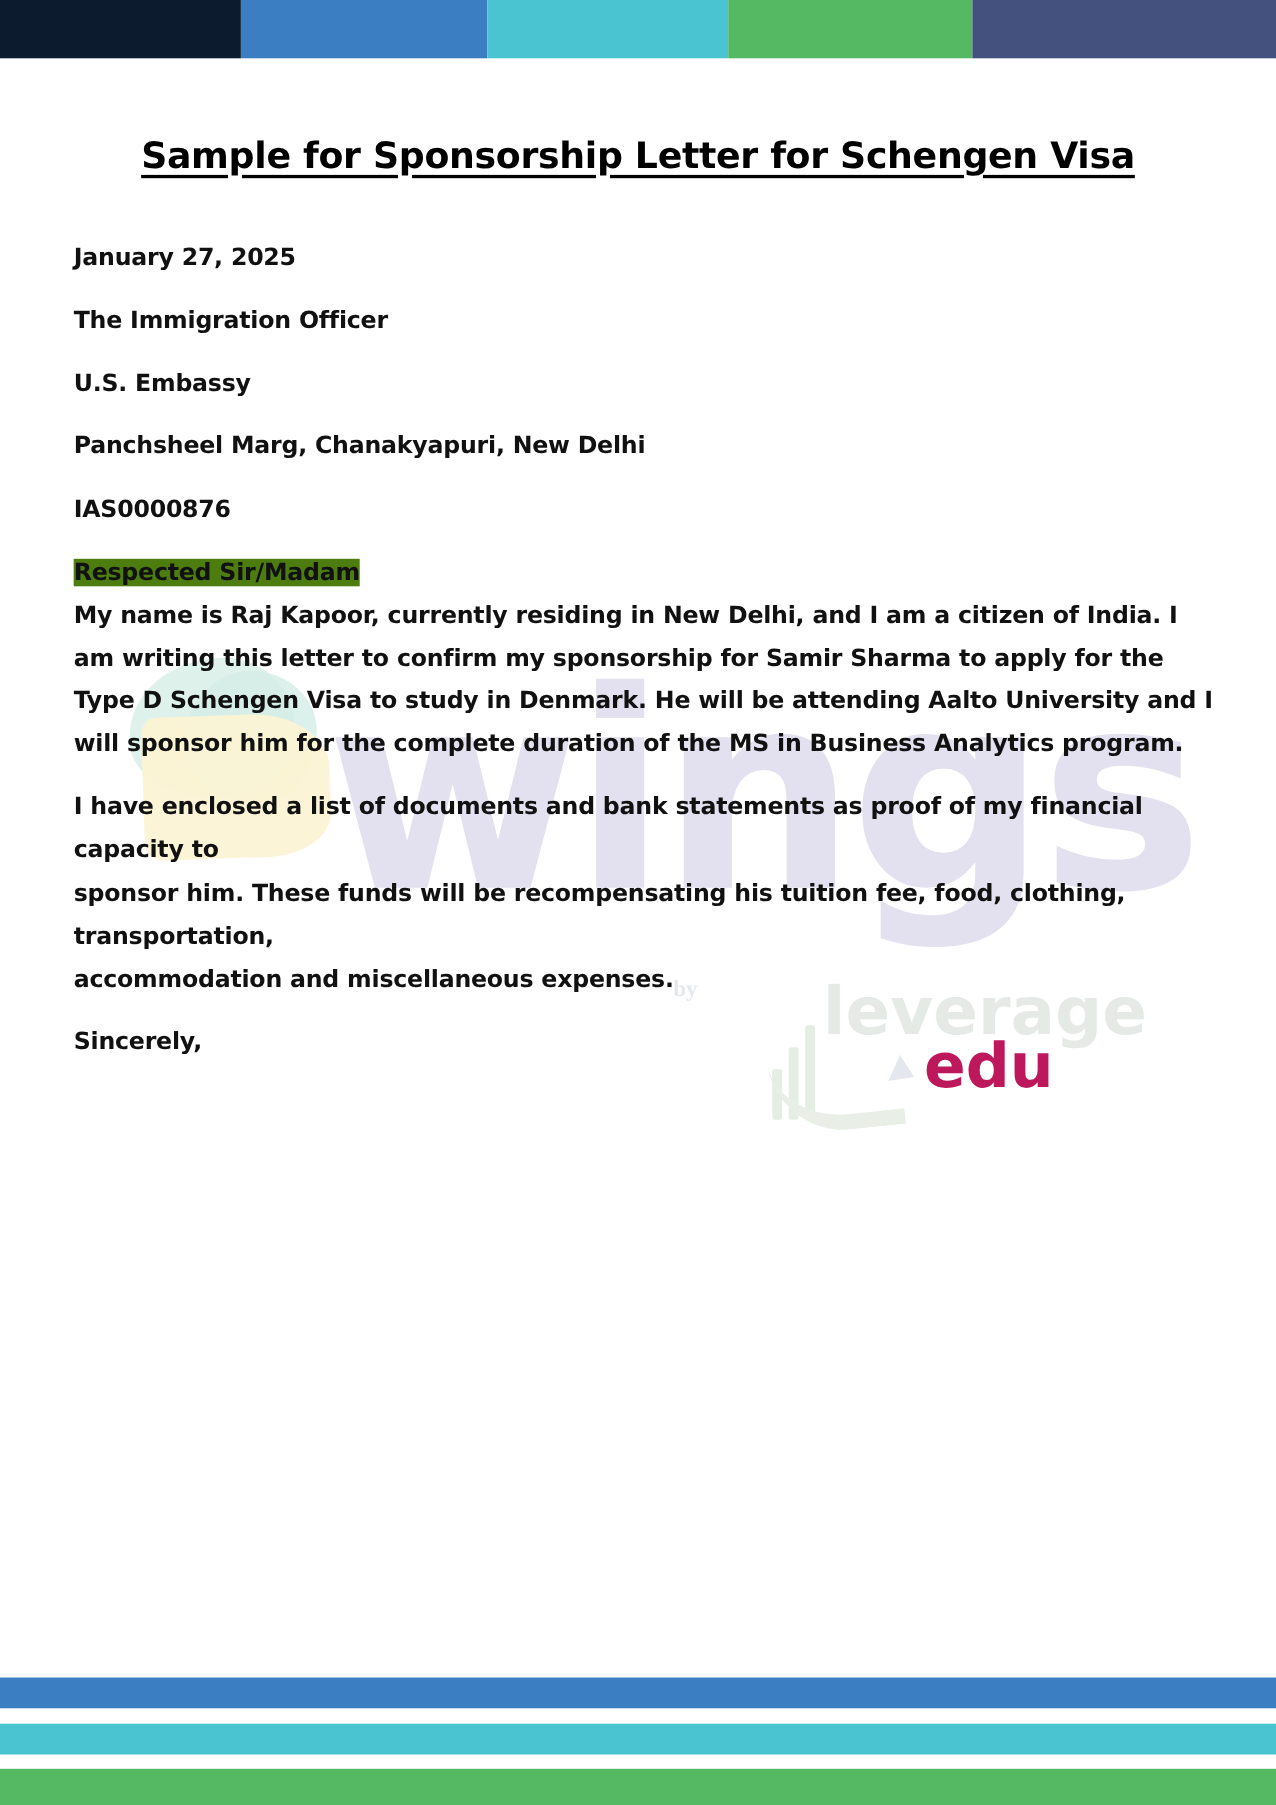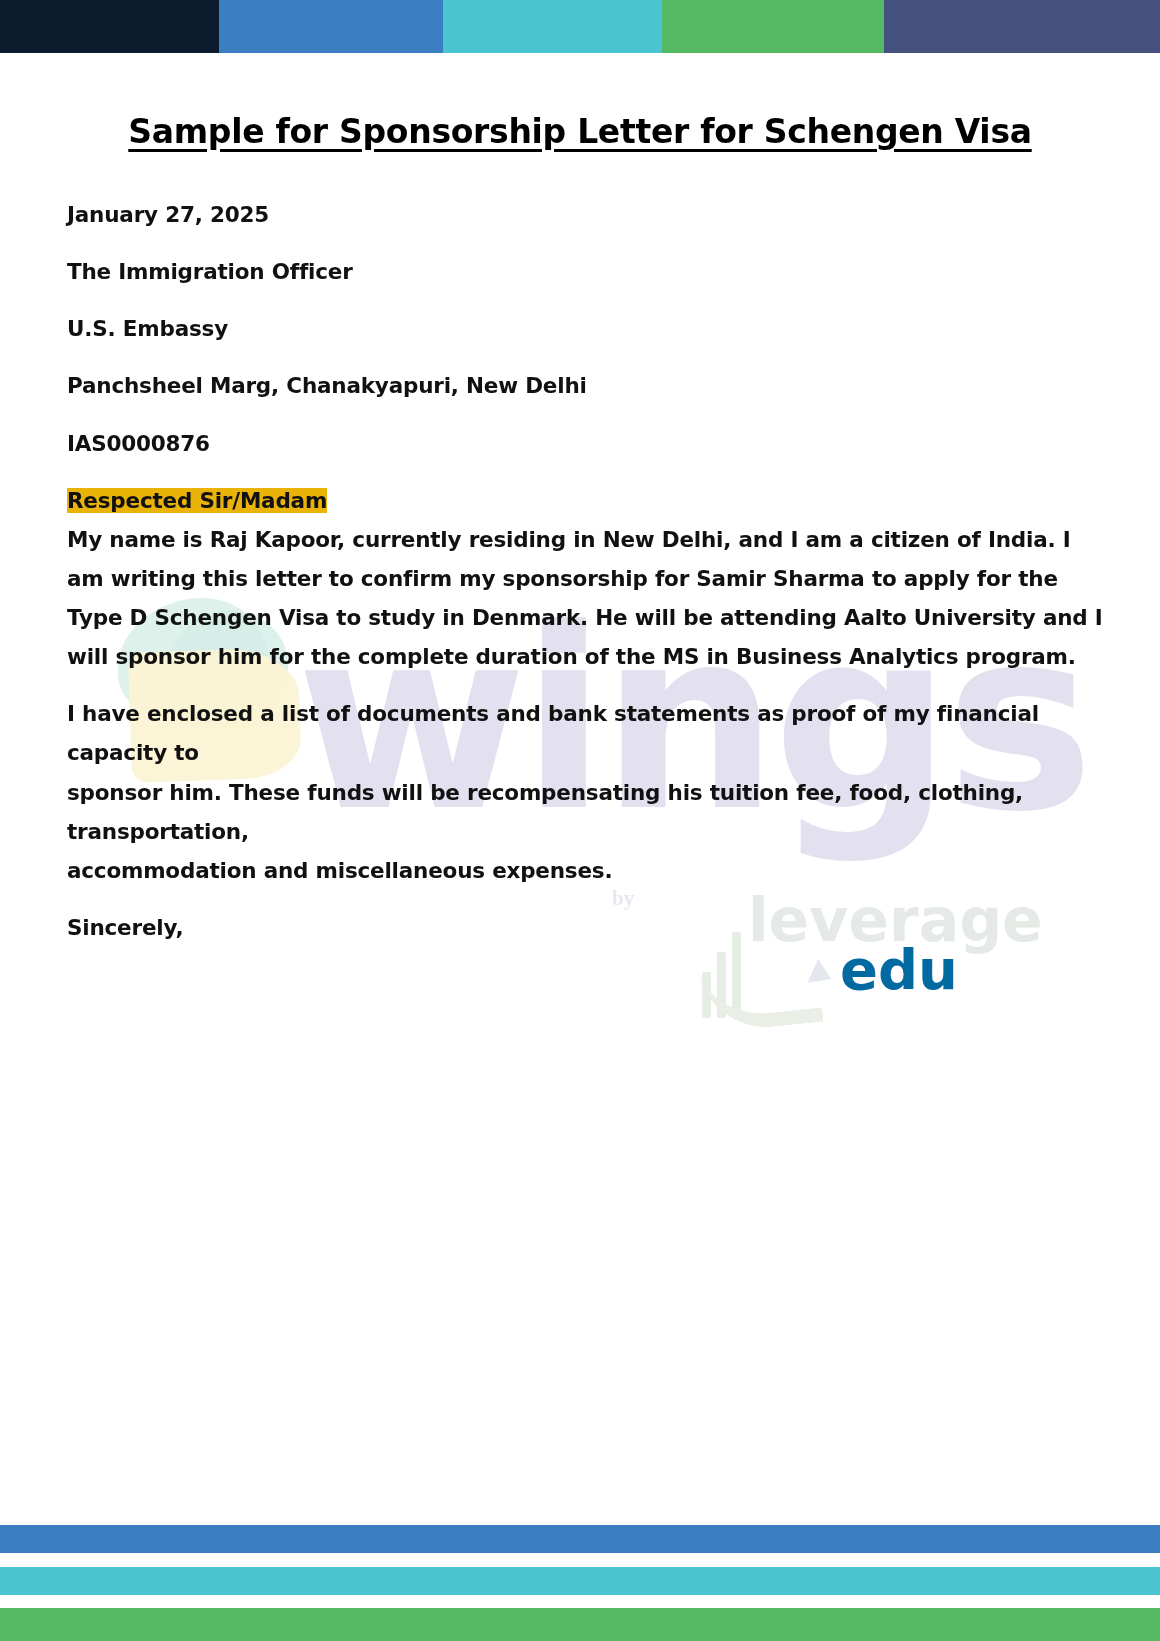--- a/index.html
+++ b/index.html
@@ -91,21 +91,21 @@
     color: #e6eae6;
     letter-spacing: 0px;
     line-height: 1;
   }
   .wm-edu {
     position: absolute;
     left: 840px; top: 942px;
     font-family: "DejaVu Sans", sans-serif;
     font-size: 56px;
     font-weight: 700;
-    color: #0369a1;
+    color: #be185d;
     line-height: 1;
   }
   .wm-bars {
     position: absolute;
     left: 702px; top: 932px;
     width: 66px; height: 86px;
   }
   .wm-bars i {
     position: absolute;
     bottom: 0;
@@ -135,21 +135,21 @@
     transform: rotate(24deg);
   }
 
   
   .doc {
     position: relative;
     z-index: 2;
     padding: 0 52px;
   }
   .doc-title {
-    margin: 0;
+    margin: 10px;
     padding-top: 112px;
     text-align: center;
     font-family: "DejaVu Sans", sans-serif;
     font-size: 33px;
     font-weight: 700;
     color: #000000;
     text-decoration: underline;
     text-underline-offset: 6px;
     letter-spacing: -0.3px;
   }
@@ -159,21 +159,21 @@
     font-weight: 700;
     color: #111111;
     line-height: 1.82;
     letter-spacing: -0.2px;
     margin-left: 15px;
   }
   .gap-lg { height: 44px; }
   .gap-sm { height: 18px; }
   .line { white-space: pre-wrap; }
   .hl-yellow {
-    background: #eab308;
+    background: #4d7c0f;
   }
   .para { margin: 0; }
   .sig { }
 </style>
 </head>
 <body>
 
 <div class="page">
 
   <div class="header-band" id="header-band">

